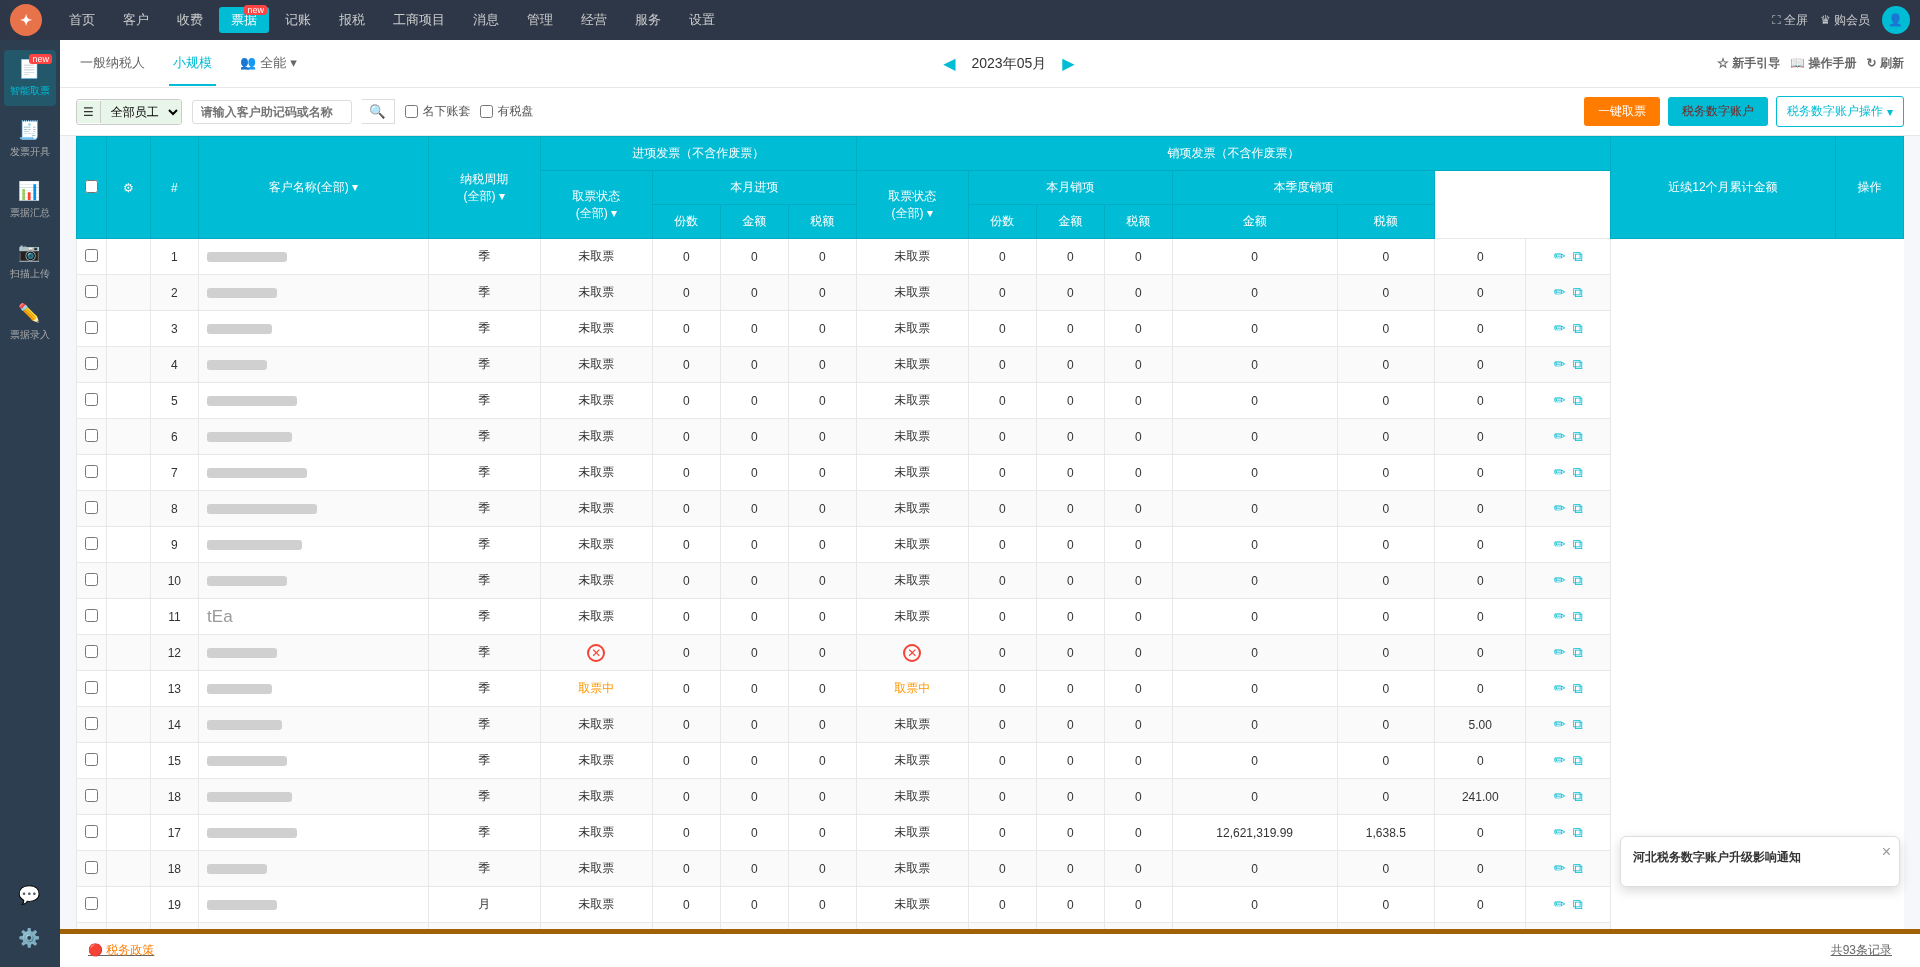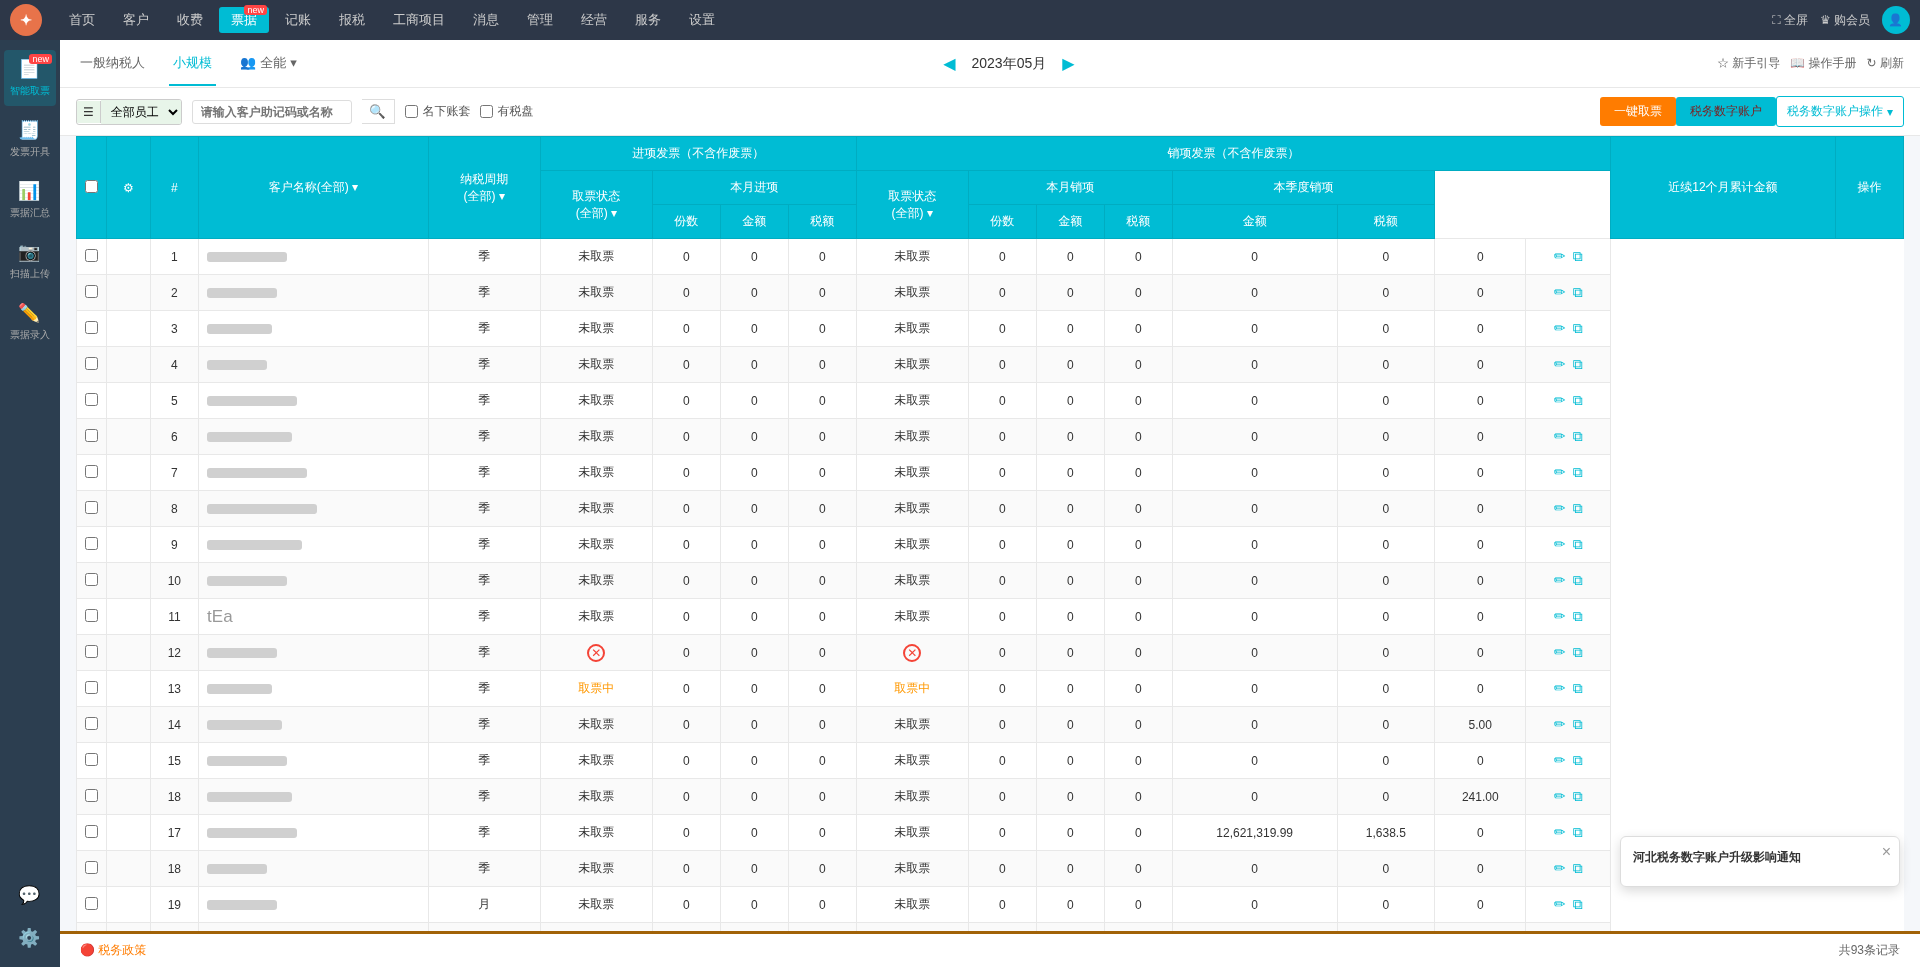--- a/index.html
+++ b/index.html
@@ -154,21 +154,21 @@
       font-size: 16px;
       padding: 2px 6px;
       border-radius: 3px;
     }
     .month-display {
       font-size: 14px;
       font-weight: 500;
       color: #333;
     }
     .sub-tabs-right {
-      display: flex; align-items: center; gap: 10px; font-size: 12px; color: #666;
+      display: flex; align-items: center; gap: 10px; font-size: 12px; color: #666; font-weight: bold;
     }
     .sub-tabs-right span { cursor: pointer; }
 
     
     .toolbar {
       background: white;
       padding: 8px 16px;
       display: flex;
       align-items: center;
       gap: 10px;
@@ -189,21 +189,21 @@
       border-left: none;
       padding: 4px 8px;
       cursor: pointer;
       color: #666;
     }
     .toolbar .checkbox-label {
       display: flex; align-items: center; gap: 4px; cursor: pointer; font-size: 12px; color: #555;
     }
     .toolbar-right {
       margin-left: auto;
-      display: flex; gap: 0; align-items: center;
+      display: flex; gap: 8px; align-items: center;
     }
     .btn-orange {
       background: #ff7c00;
       color: white;
       border: none;
       padding: 6px 14px;
       border-radius: 3px;
       cursor: pointer;
       font-size: 12px;
     }
@@ -292,26 +292,26 @@
     .notification-popup .close-btn {
       position: absolute;
       top: 6px; right: 8px;
       cursor: pointer;
       color: #999;
       font-size: 16px;
     }
 
     
     .table-footer {
-      padding: 8px 20px;
+      padding: 8px 28px;
       font-size: 12px;
       color: #666;
       background: white;
-      border-top: 3px solid #a16207;
-      display: flex; align-items: center;
+      border-top: 5px solid #a16207;
+      display: flex; align-items: center; text-decoration: underline;
     }
     .table-footer .tax-link {
       color: #ff7c00;
       cursor: pointer;
     }
     .table-footer .record-count {
       margin-left: auto;
     }
 
     .colspan-header {

